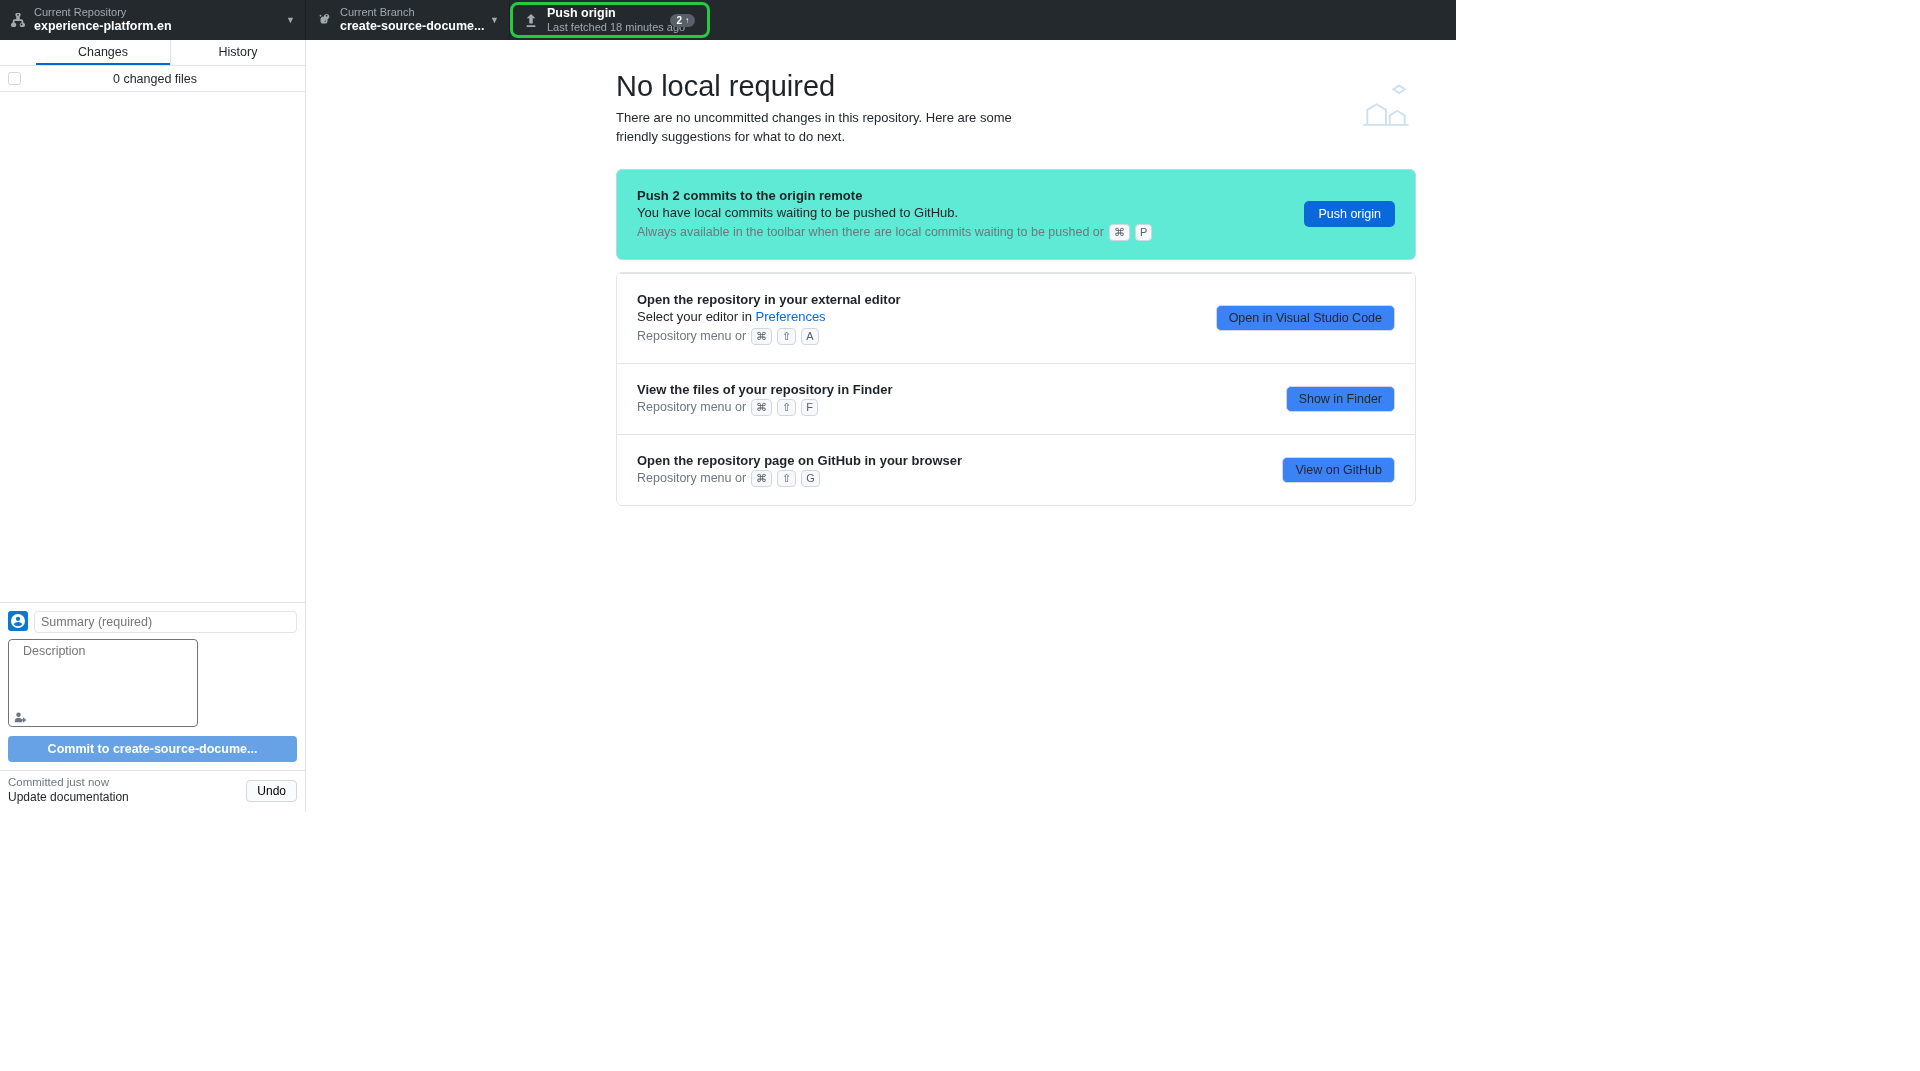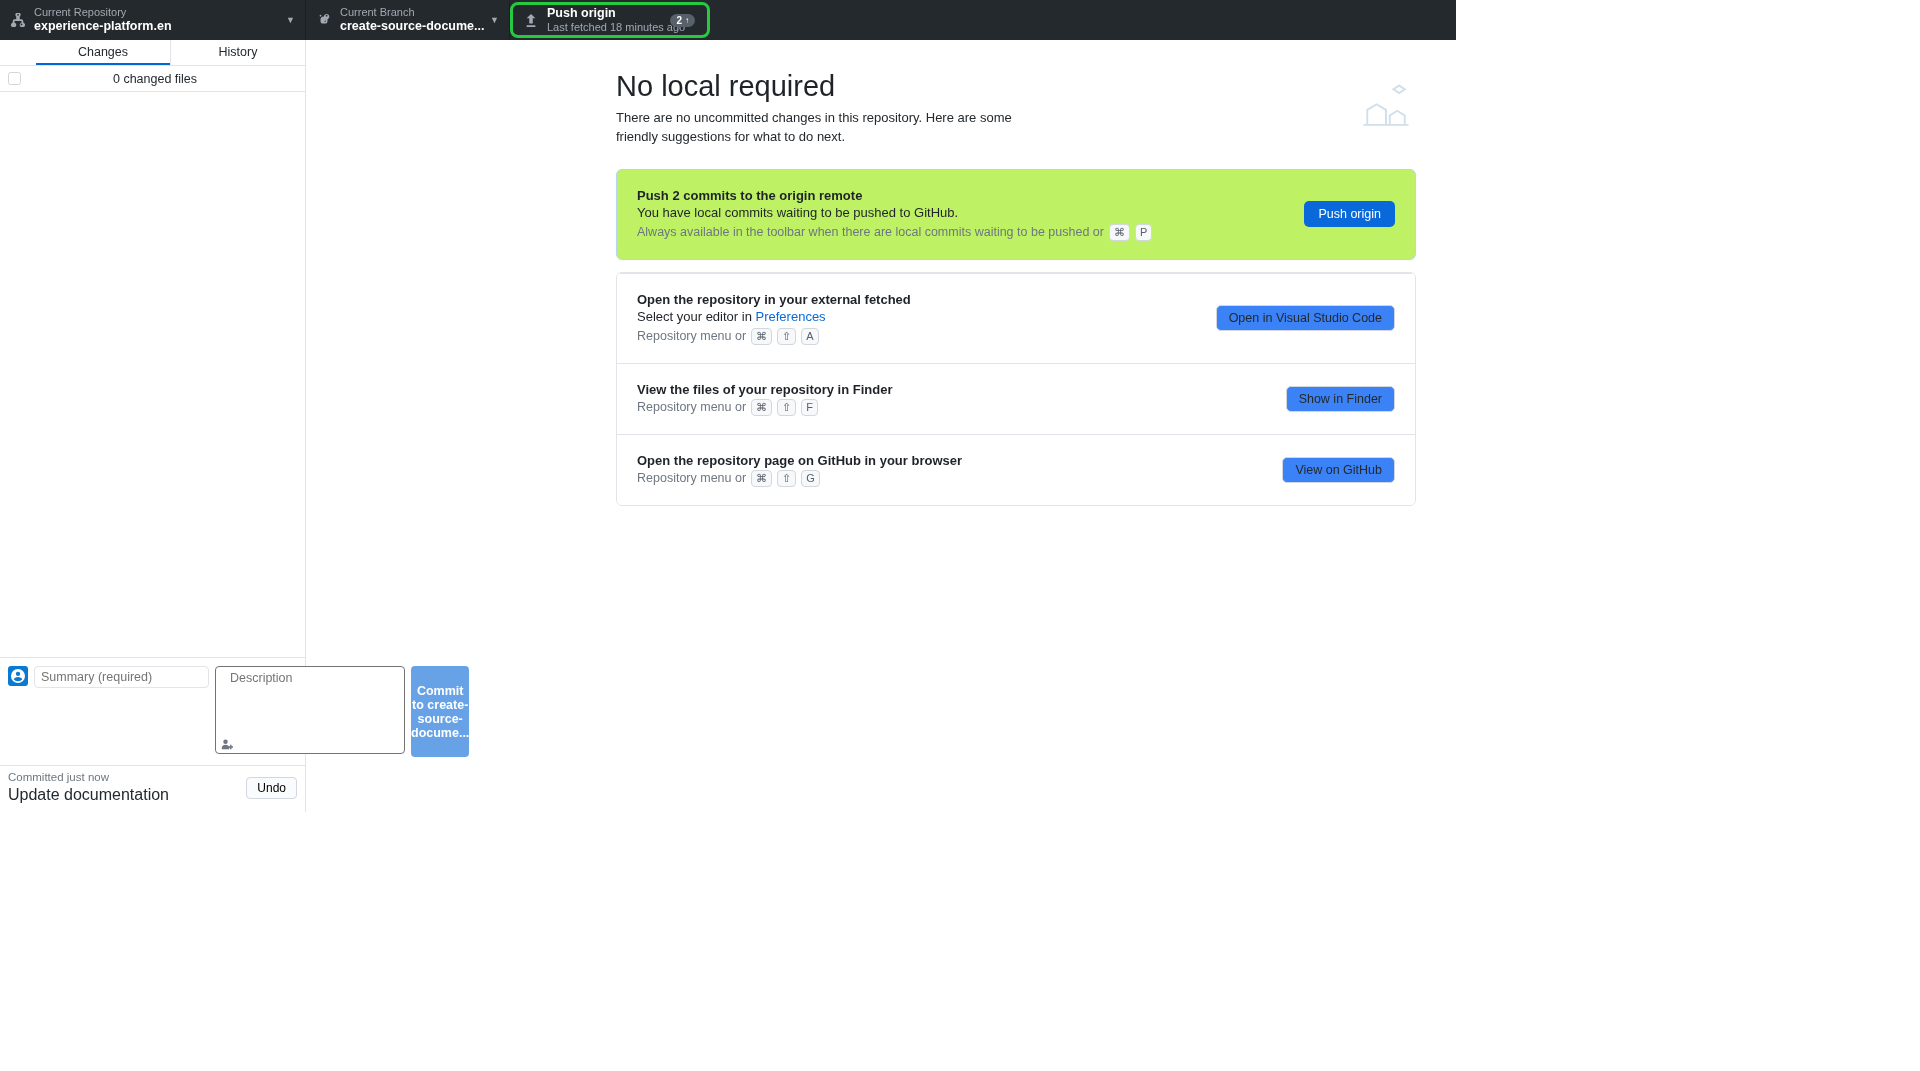--- a/index.html
+++ b/index.html
@@ -107,20 +107,21 @@
     margin: 0 8px 0 8px;
     opacity: 0.3;
   }
   .file-count-label { flex: 1; text-align: center; padding-right: 24px; }
   .flex-spacer { flex: 1; }
   
   .commit-panel {
     border-top: 1px solid #e1e4e8;
     padding: 8px;
     display: flex;
+    flex-direction: column;
     gap: 6px;
   }
   .commit-row { display: flex; gap: 6px; }
   .avatar {
     width: 20px; height: 20px;
     border-radius: 3px;
     background: #0b79d0;
     display: flex; align-items:center; justify-content:center;
     flex-shrink:0;
   }
@@ -165,21 +166,21 @@
   .commit-button span { font-weight: 600; }
   .commit-button-label-prefix { font-weight: 400; }
   .undo-panel {
     border-top: 1px solid #e1e4e8;
     padding: 4px 8px 6px 8px;
     display: flex;
     align-items: center;
   }
   .undo-texts { display: flex; flex-direction: column; line-height: 1.3; }
   .undo-texts .l1 { font-size: 11.5px; color: #6e7781; }
-  .undo-texts .l2 { font-size: 16px; color: #24292e; }
+  .undo-texts .l2 { font-size: 12px; color: #24292e; }
   .undo-btn {
     margin-left: auto;
     background: #fafbfc;
     border: 1px solid #d0d7de;
     border-radius: 4px;
     padding: 3px 10px;
     font-size: 12px;
     cursor: pointer;
   }
   
@@ -207,21 +208,21 @@
     flex-shrink: 0;
     align-self: center;
   }
   .card {
     display: flex;
     padding: 18px 20px;
     border-top: 1px solid #e1e4e8;
     background: #fff;
     align-items: center;
   }
-  .card.highlight { background: #bef264; border:1px solid #b6d5f2; border-radius:6px; margin-bottom: 12px; }
+  .card.highlight { background: #5eead4; border:1px solid #b6d5f2; border-radius:6px; margin-bottom: 12px; }
   .card-body { flex: 1; }
   .card-title { font-weight: 600; font-size: 13px; margin-bottom: 2px; }
   .card-desc { font-size: 13px; margin-bottom: 4px; }
   .card-desc a { color: #0969da; text-decoration: none; }
   .card-hint { font-size: 12.5px; color: #6e7781; display: flex; align-items: center; gap: 5px;}
   .kbd {
     display: inline-block;
     border: 1px solid #d0d7de;
     background: #f6f8fa;
     border-radius: 4px;
@@ -364,21 +365,21 @@
             <span class="kbd">⌘</span>
             <span class="kbd">P</span>
           </div>
         </div>
         <button class="card-action-primary">Push origin</button>
       </div>
 
       <div class="secondary-cards">
         <div class="card">
           <div class="card-body">
-            <div class="card-title">Open the repository in your external fetched</div>
+            <div class="card-title">Open the repository in your external editor</div>
             <div class="card-desc">
               <span>Select your editor in </span><a href="#">Preferences</a>
             </div>
             <div class="card-hint">
               <span>Repository menu or</span>
               <span class="kbd">⌘</span>
               <span class="kbd">⇧</span>
               <span class="kbd">A</span>
             </div>
           </div>

